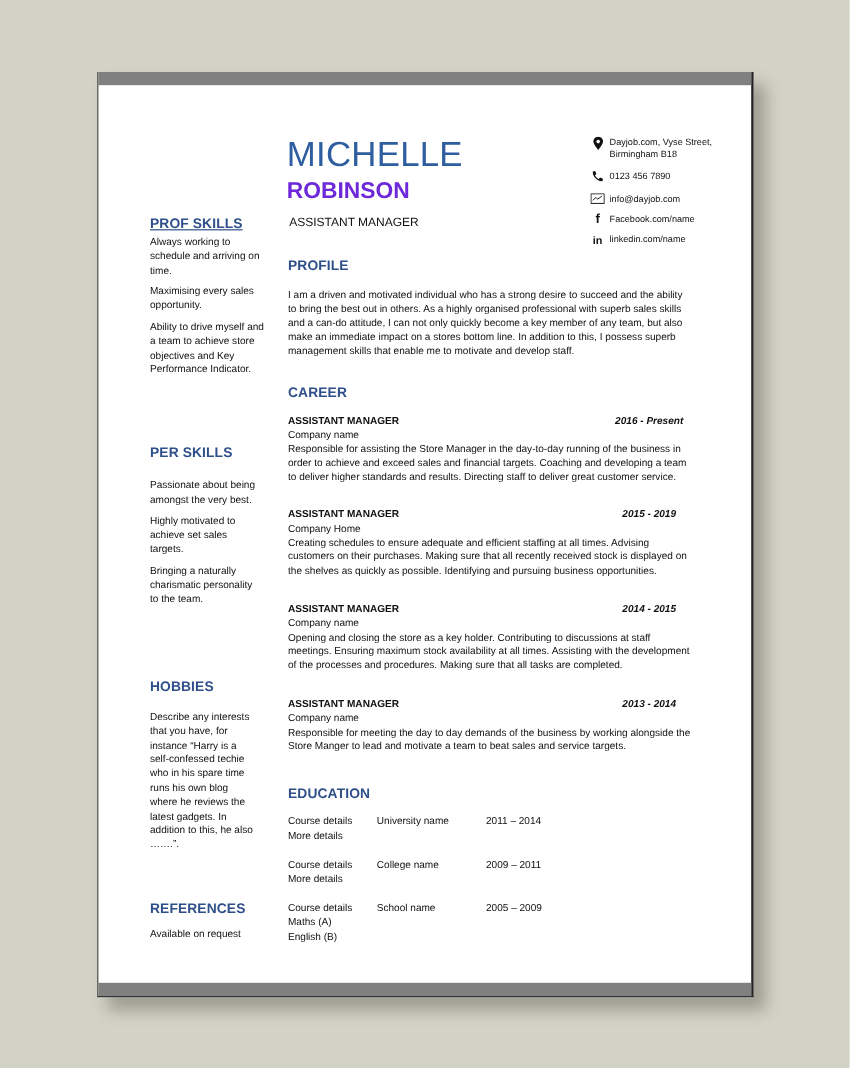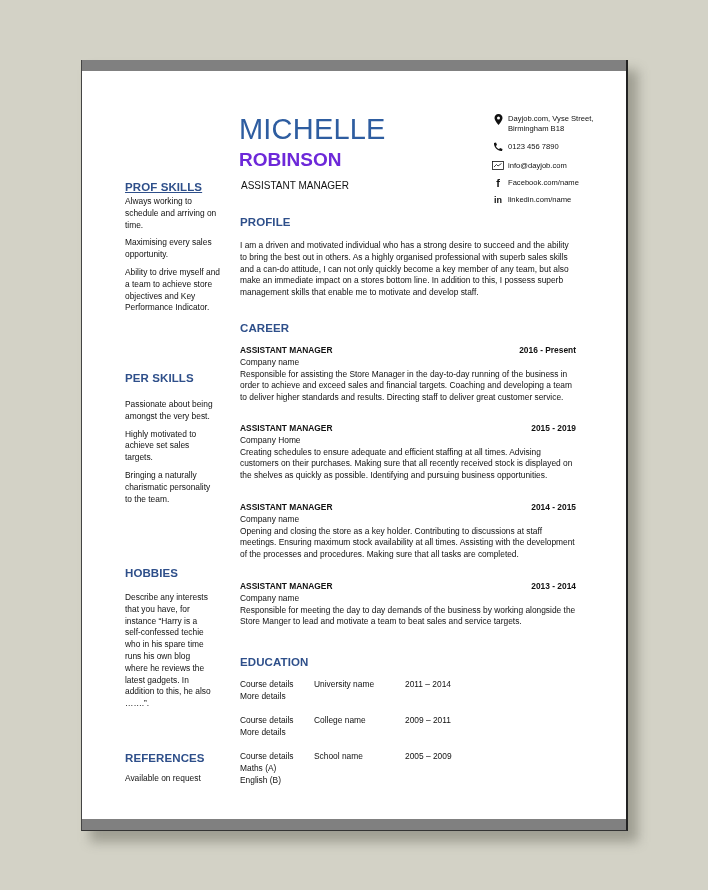--- a/index.html
+++ b/index.html
@@ -32,21 +32,21 @@
     .name-first { color: #2e5da0; font-size: 29px; font-weight: normal; letter-spacing: 0.2px; line-height: 30px; }
     .name-last { color: #6d28d9; font-size: 19px; font-weight: bold; line-height: 30px; }
     .job-title { font-size: 10px; color: #111; }
 
     .contact-row { position: absolute; left: 444px; font-size: 7.6px; line-height: 10px; color: #111; display: flex; margin-left: 44px; }
     .contact-icon { width: 20px; display: inline-flex; justify-content: center; align-items: flex-start; font-weight: bold; color: #111; }
     .contact-text { padding-left: 0px; }
 
     .job { position: absolute; left: 240px; width: 336px; }
     .job-head { display: flex; justify-content: space-between; font-size: 8.4px; font-weight: bold; line-height: 11.8px; }
-    .job-dates { font-weight: bold; width: 70px; text-align: right; }
+    .job-dates { font-weight: bold; width: 70px; text-align: center; font-style: italic; }
     .job-company { font-size: 8.4px; line-height: 11.8px; }
     .job-desc { font-size: 8.4px; line-height: 11.8px; }
 
     .edu-row { position: absolute; left: 240px; font-size: 8.4px; line-height: 11.8px; }
     .edu-col1 { position: absolute; left: 0; width: 74px; }
     .edu-col2 { position: absolute; left: 74px; width: 90px; white-space: nowrap; }
     .edu-col3 { position: absolute; left: 165px; white-space: nowrap; }
   </style>
 </head>
 <body>

